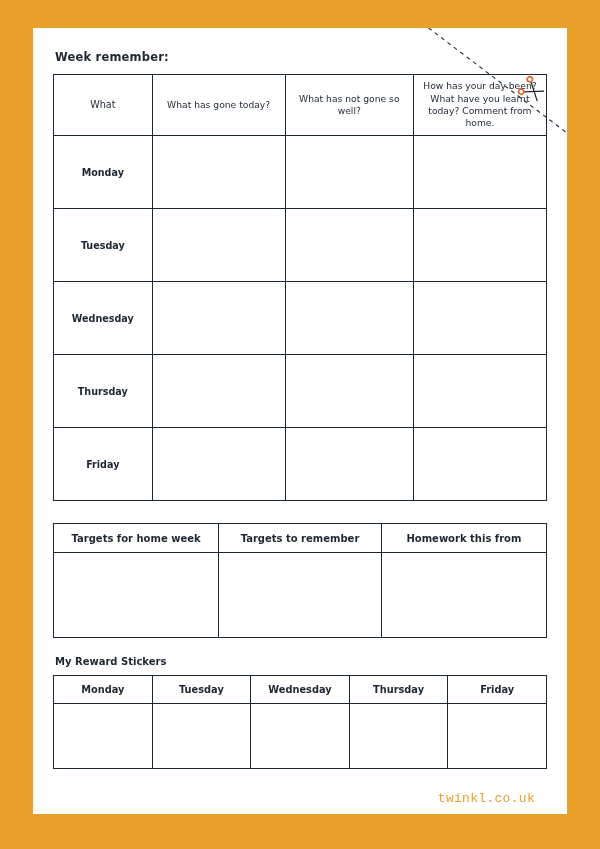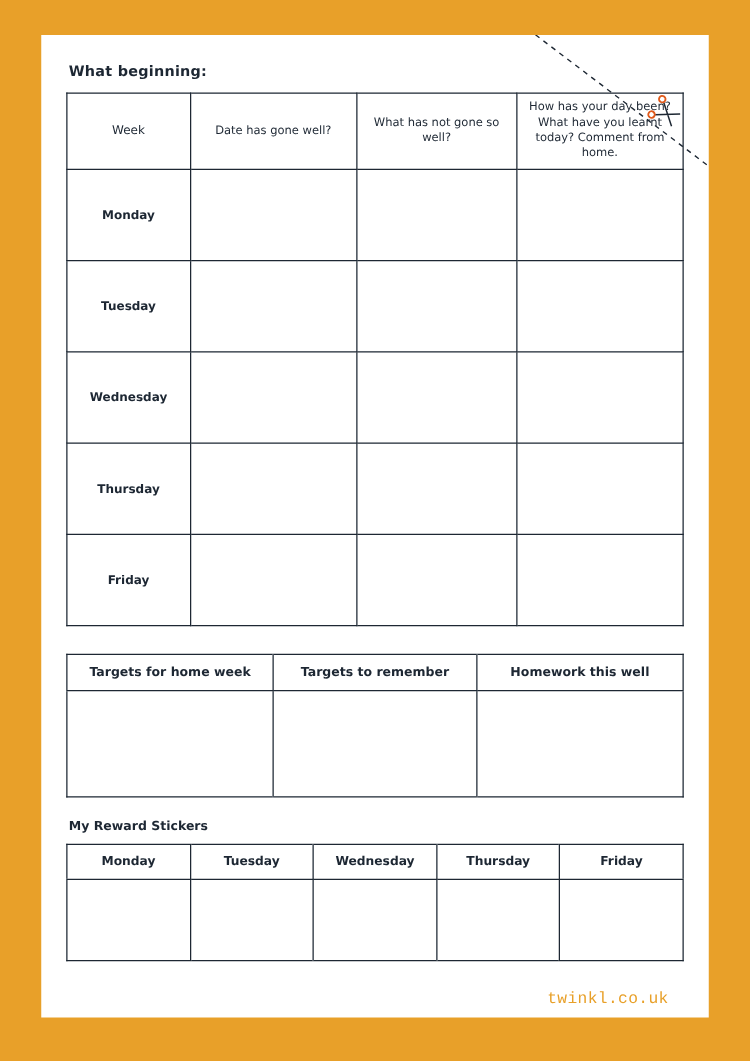--- a/index.html
+++ b/index.html
@@ -154,33 +154,33 @@
     <line x1="-5" y1="-5" x2="140" y2="105" stroke="#1d2733" stroke-width="1.1" stroke-dasharray="4,4"></line>
     <g transform="translate(104,54) rotate(35)">
       <path d="M0,0 L16,12 M0,12 L16,0" stroke="#1d2733" stroke-width="1.2" fill="none"></path>
       <circle cx="-2.5" cy="-1.5" r="2.6" fill="none" stroke="#e05a1c" stroke-width="1.5"></circle>
       <circle cx="-2.5" cy="13.5" r="2.6" fill="none" stroke="#e05a1c" stroke-width="1.5"></circle>
     </g>
   </svg>
 
   <div class="page-inner">
 
-    <div class="heading">What beginning:</div>
+    <div class="heading">Week remember:</div>
 
     <table class="weekly-table">
       <colgroup>
         <col style="width:20%">
         <col style="width:27%">
         <col style="width:26%">
         <col style="width:27%">
       </colgroup>
       <thead>
         <tr>
-          <th class="col-date">Week</th>
-          <th>Date has gone well?</th>
+          <th class="col-date">What</th>
+          <th>What has gone today?</th>
           <th>What has not gone so well?</th>
           <th>How has your day been? What have you learnt today? Comment from home.</th>
         </tr>
       </thead>
       <tbody>
         <tr>
           <td class="day-cell">Monday</td>
           <td></td>
           <td></td>
           <td></td>
@@ -217,21 +217,21 @@
     <table class="targets-table">
       <colgroup>
         <col style="width:33.5%">
         <col style="width:33%">
         <col style="width:33.5%">
       </colgroup>
       <thead>
         <tr>
           <th>Targets for home week</th>
           <th>Targets to remember</th>
-          <th>Homework this well</th>
+          <th>Homework this from</th>
         </tr>
       </thead>
       <tbody>
         <tr>
           <td></td>
           <td></td>
           <td></td>
         </tr>
       </tbody>
     </table>

